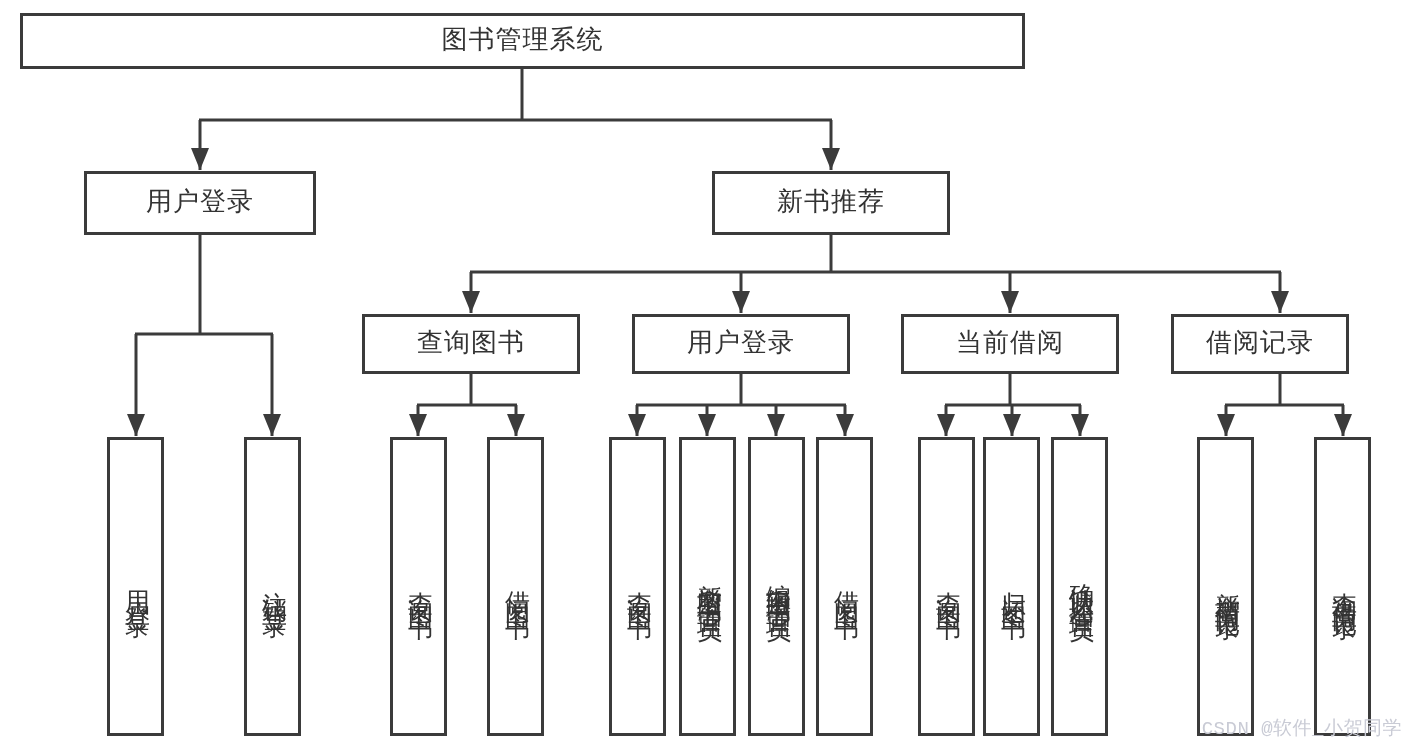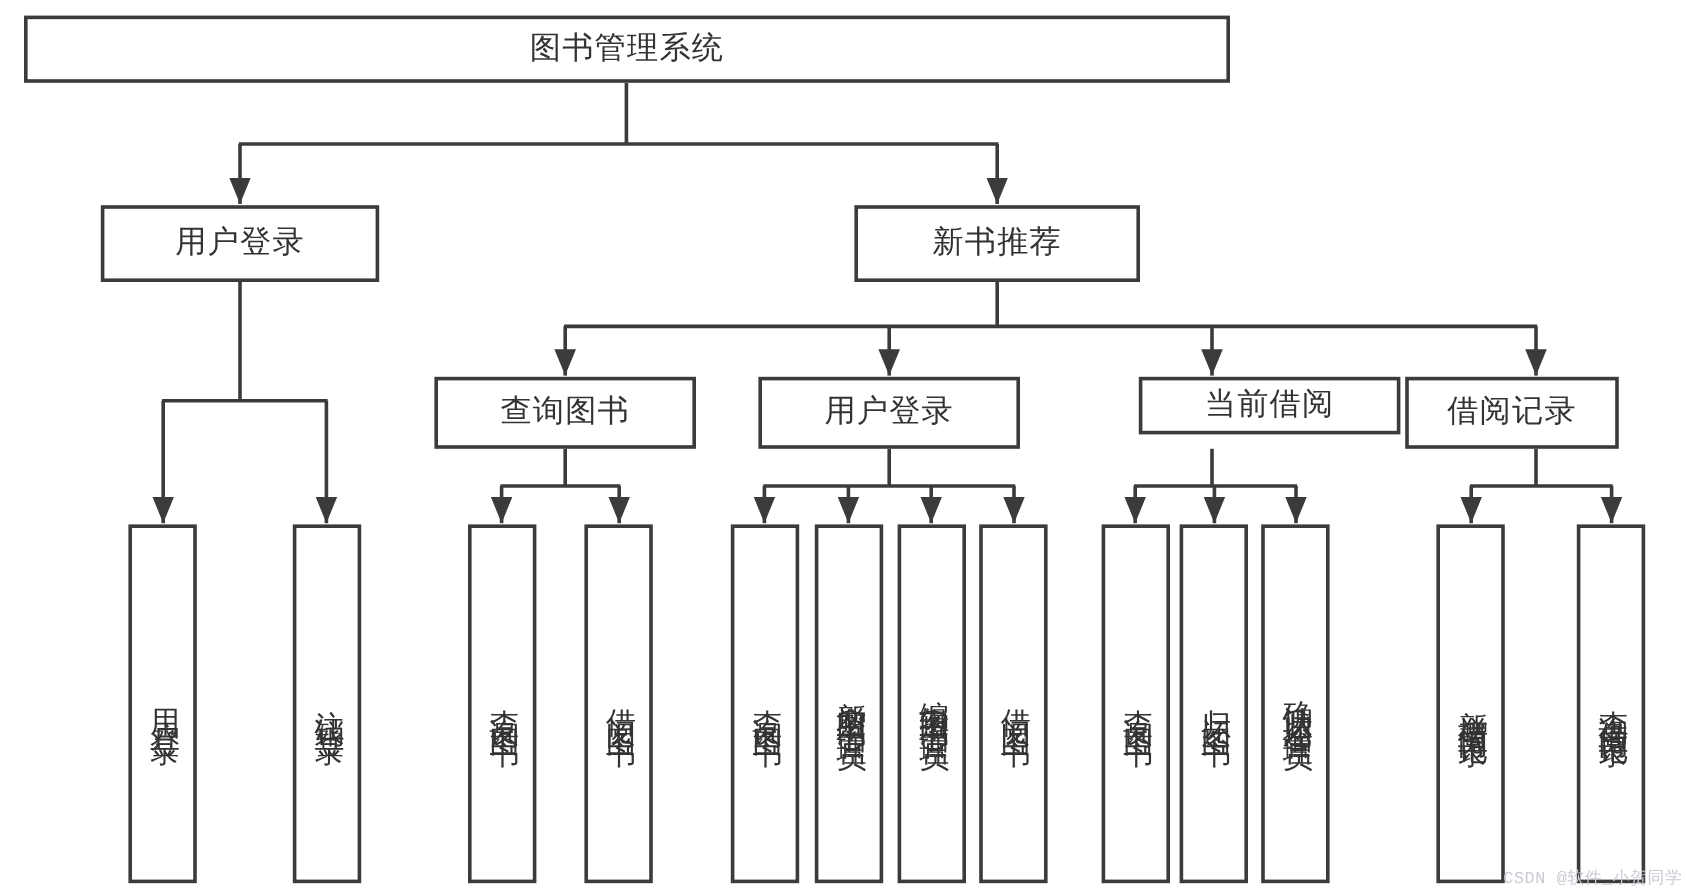--- a/index.html
+++ b/index.html
@@ -36,21 +36,21 @@
     text-orientation:mixed;
     text-align:center;
     font-size:25px;
     line-height:51px;           
     letter-spacing:0.32em;
   }
   .box.v.tight{letter-spacing:0.2em;}
   .watermark{
     position:absolute;
     right:3px;bottom:6px;
-    font-size:14px;
+    font-size:19px;
     color:var(--watermark_color);
     letter-spacing:0.5px;
     white-space:nowrap;
     z-index:5;
   }
 </style>
 </head>
 <body>
 
 <div class="canvas">
@@ -103,21 +103,21 @@
     <line x1="1343" y1="405" x2="1343" y2="436" marker-end="url(#arw)"></line>
   </svg>
 
   <div class="box h" style="left:20px;top:13px;width:1005px;height:56px">图书管理系统</div>
 
   <div class="box h" style="left:84px;top:171px;width:232px;height:64px">用户登录</div>
   <div class="box h" style="left:712px;top:171px;width:238px;height:64px">新书推荐</div>
 
   <div class="box h" style="left:362px;top:314px;width:218px;height:60px">查询图书</div>
   <div class="box h" style="left:632px;top:314px;width:218px;height:60px">用户登录</div>
-  <div class="box h" style="left:949px;top:314px;width:218px;height:48px">当前借阅</div>
+  <div class="box h" style="left:901px;top:314px;width:218px;height:60px">当前借阅</div>
   <div class="box h" style="left:1171px;top:314px;width:178px;height:60px">借阅记录</div>
 
   <div class="box v" style="left:107px;top:437px;width:57px;height:299px">用户登录</div>
   <div class="box v" style="left:244px;top:437px;width:57px;height:299px">注销登录</div>
 
   <div class="box v" style="left:390px;top:437px;width:57px;height:299px">查询图书</div>
   <div class="box v" style="left:487px;top:437px;width:57px;height:299px">借阅图书</div>
 
   <div class="box v" style="left:609px;top:437px;width:57px;height:299px">查询图书</div>
   <div class="box v tight" style="left:679px;top:437px;width:57px;height:299px">新增图书（管理员）</div>

